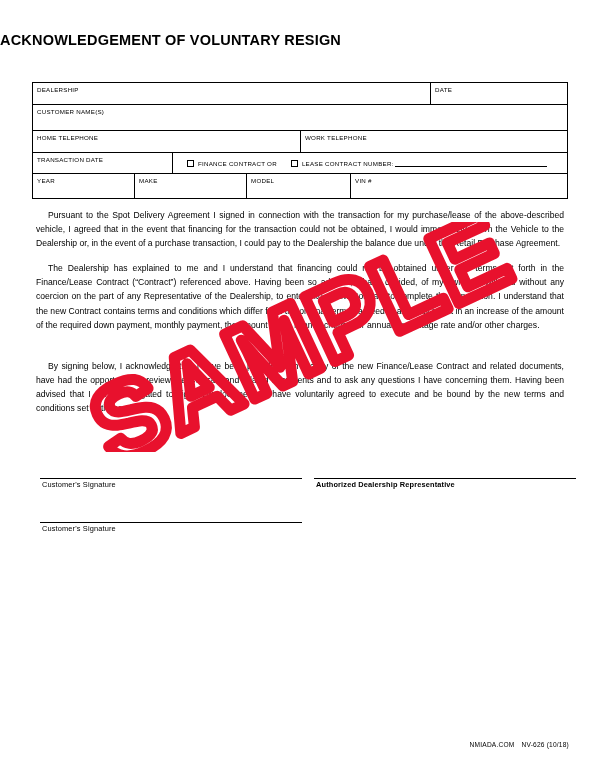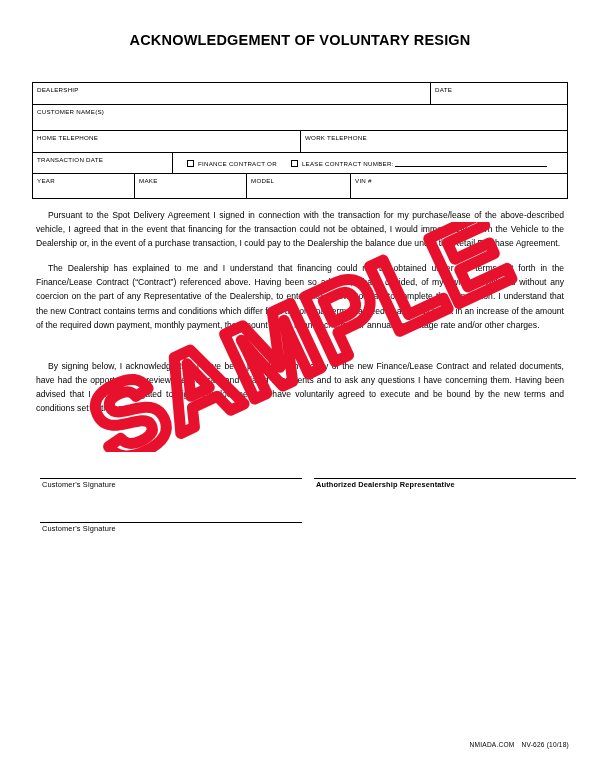--- a/index.html
+++ b/index.html
@@ -22,21 +22,21 @@
     width: 600px;
     height: 776px;
   }
 
   
   .doc-title {
     position: absolute;
     left: 0;
     top: 32px;
     width: 600px;
-    text-align: center;
+    text-align: left;
     font-size: 14.5px;
     font-weight: bold;
     letter-spacing: 0.2px;
   }
 
   
   .form-table {
     position: absolute;
     left: 32px;
     top: 82px;

